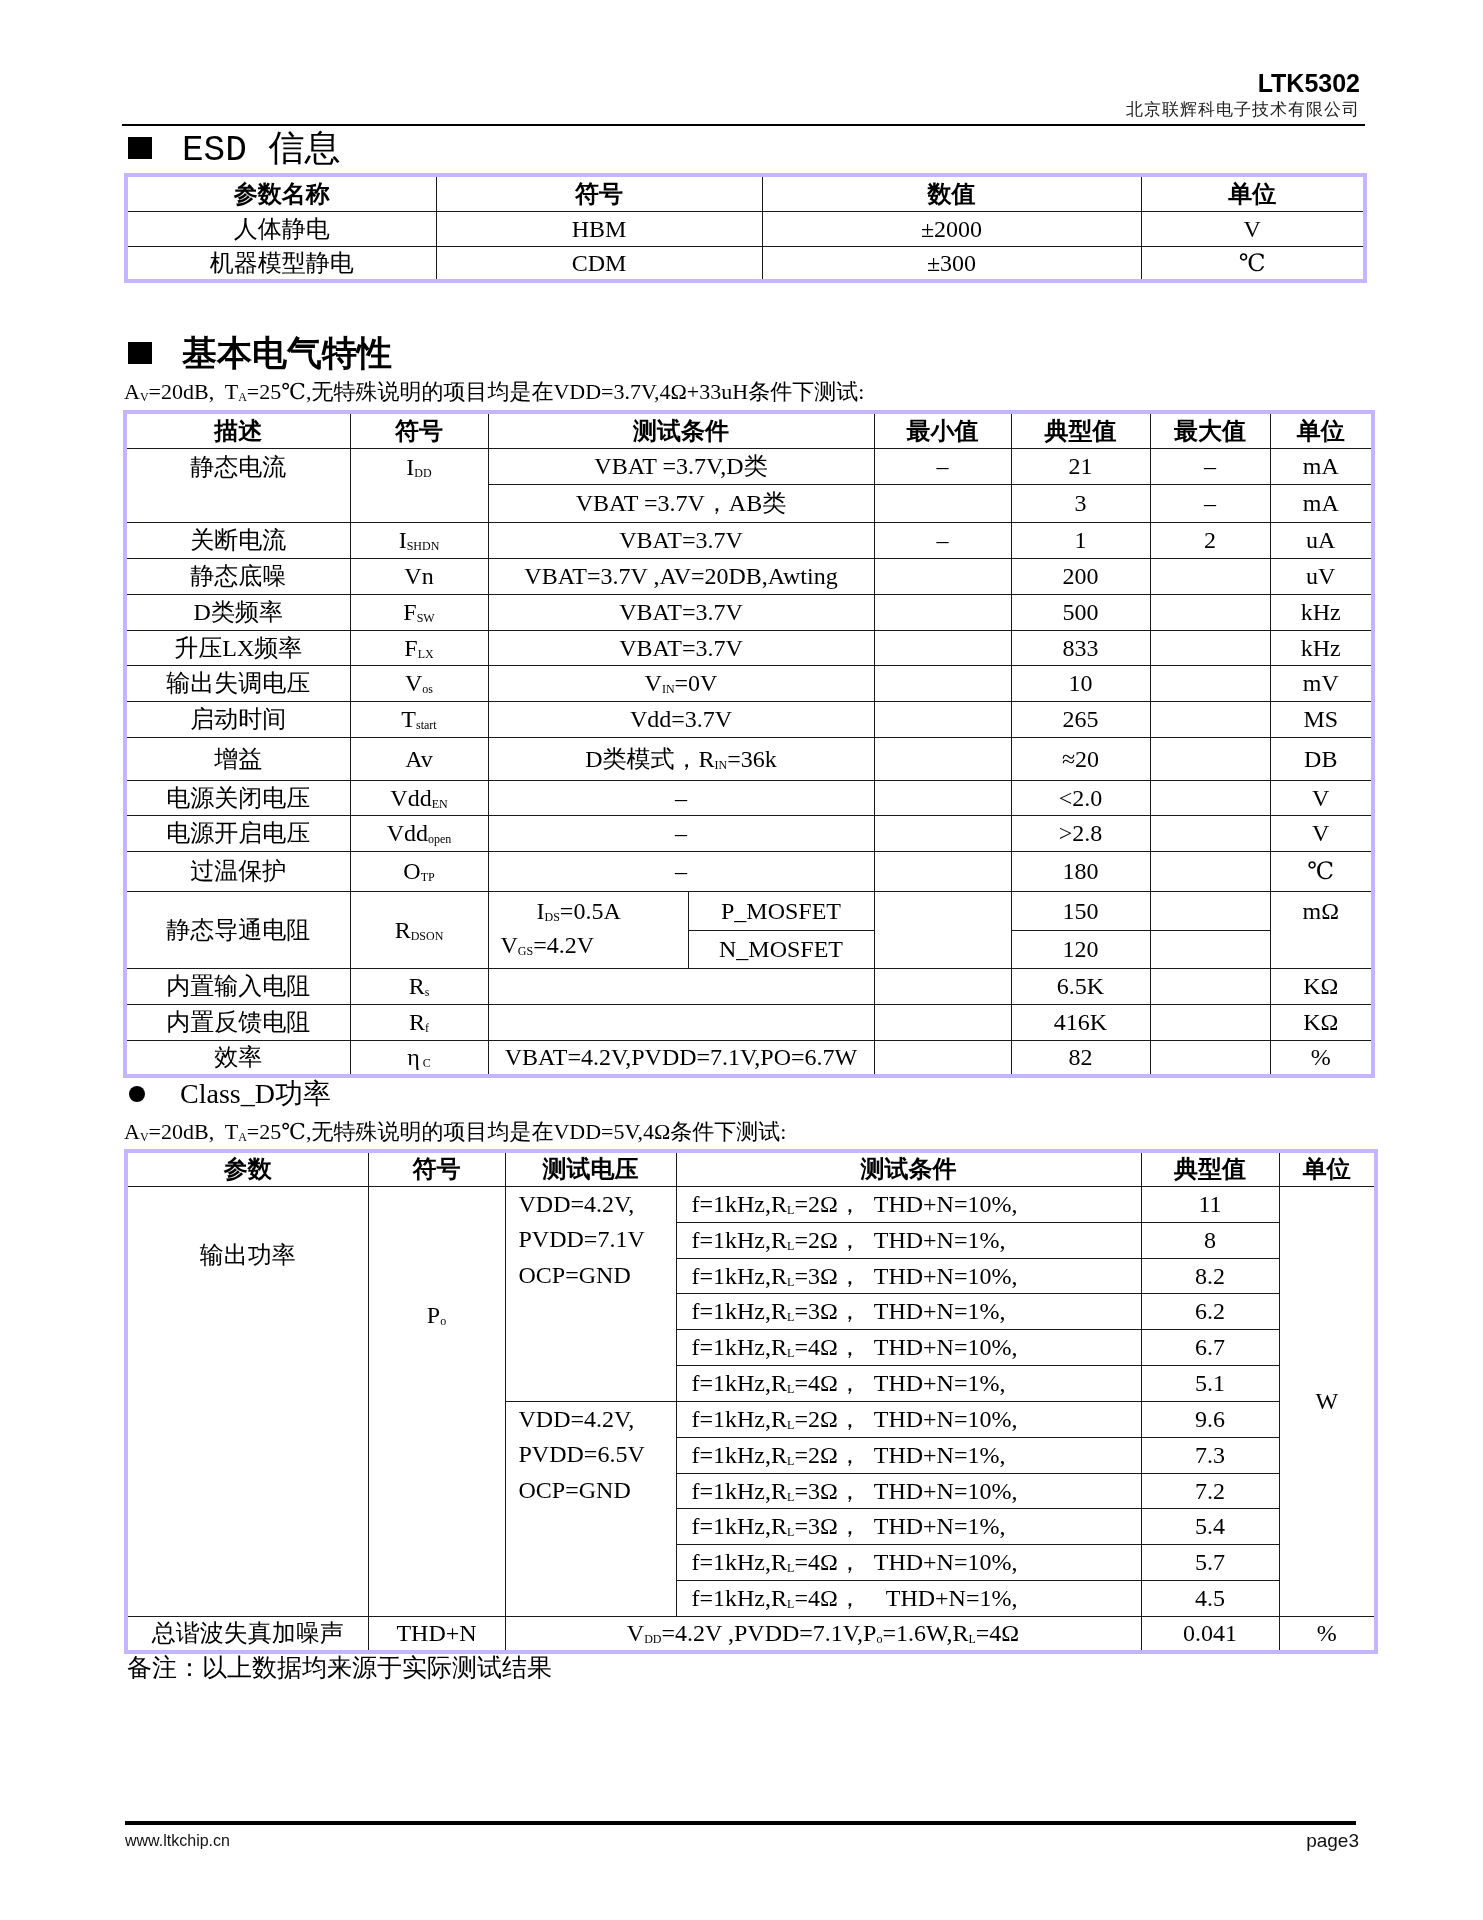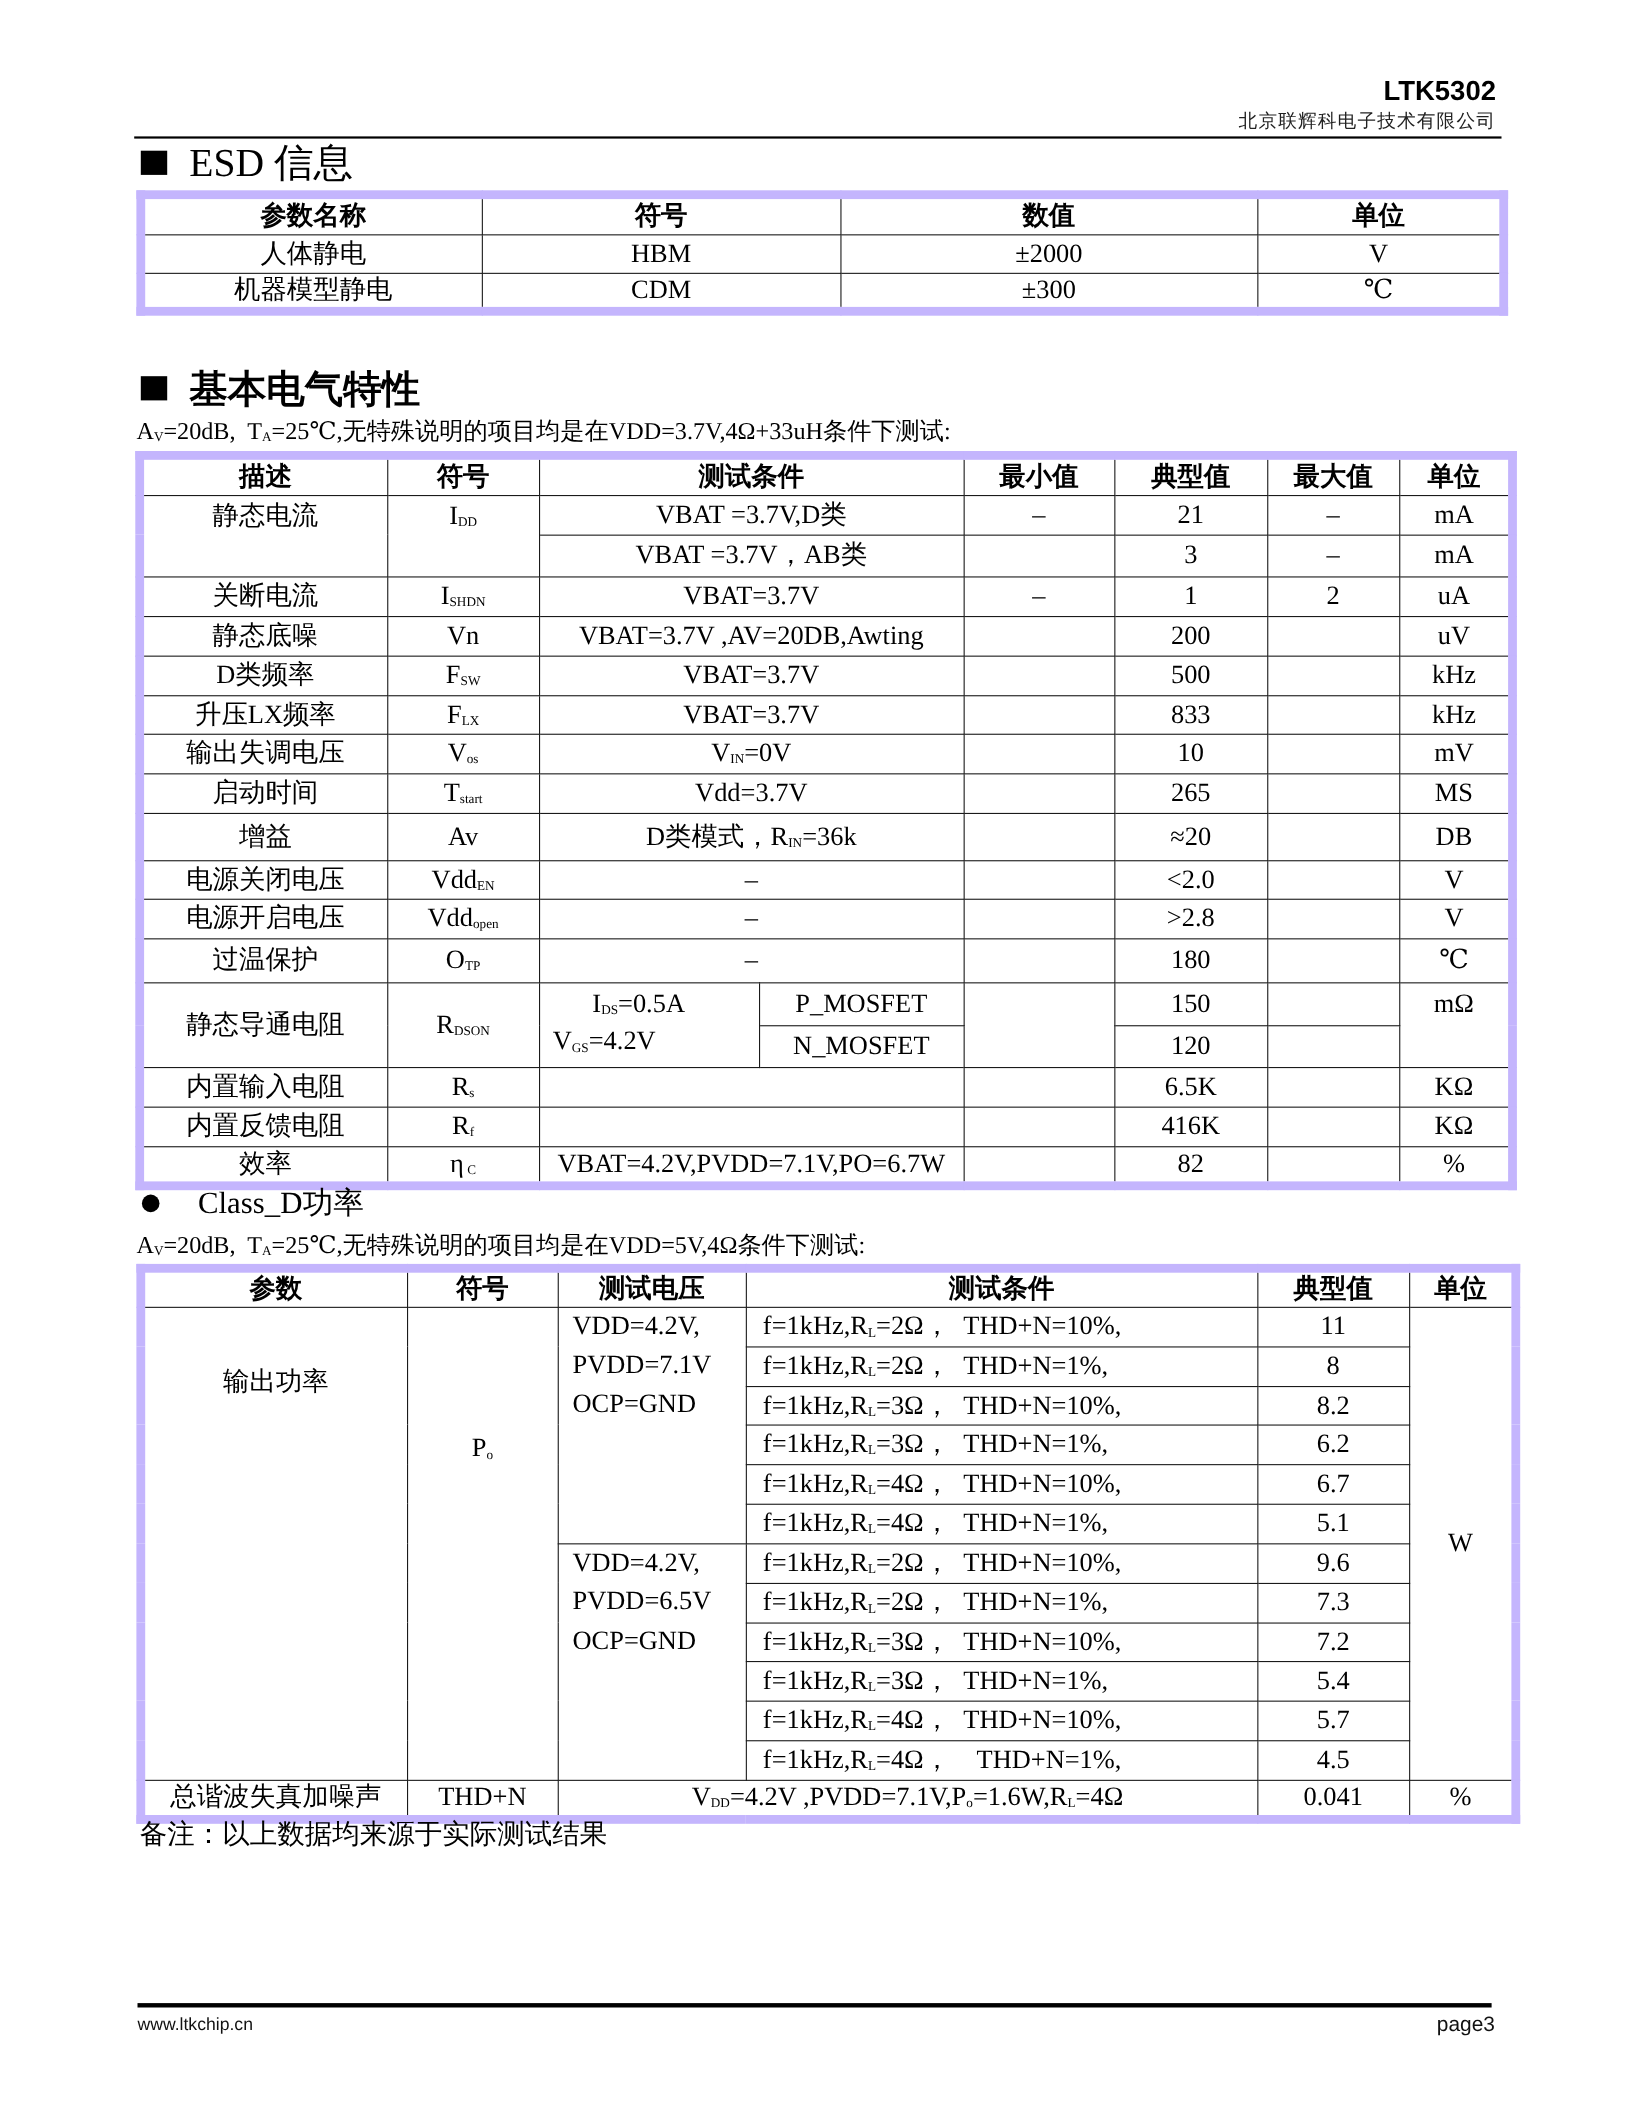--- a/index.html
+++ b/index.html
@@ -17,30 +17,30 @@
   .hdr-company {
     right: 123px; top: 100px; font-size: 17px; line-height: 20px; letter-spacing: 1px;
     color: #222; white-space: nowrap;
   }
   .rule-top { left: 122px; top: 124px; width: 1243px; height: 2px; background: #000; }
   .sec-heading { display: flex; align-items: center; white-space: nowrap; height: 40px; }
   .sq { width: 24px; height: 22px; background: #000; flex: none; }
   .dot { width: 16px; height: 16px; border-radius: 50%; background: #000; flex: none; }
   .h-esd { left: 128px; top: 128px; font-size: 36px; }
   .h-elec { left: 128px; top: 333px; font-size: 35px; font-weight: bold; }
-  .h-esd .txt, .h-elec .txt { margin-left: 20px; }
+  .h-esd .txt, .h-elec .txt { margin-left: 30px; font-family: Liberation Mono, monospace; }
   .h-classd { left: 129px; top: 1076px; font-size: 28px; height: 36px; }
   .h-classd .txt { margin-left: 35px; }
   .cond-line { left: 124px; font-size: 22px; line-height: 26px; white-space: pre; }
   .sub { font-size: 12px; vertical-align: -2px; line-height: 0; }
   .pre { white-space: pre; }
 
   table.grid {
     position: absolute; border-collapse: collapse; table-layout: fixed;
-    border: 8px solid #c4b5fd;
+    border: 4px solid #c4b5fd;
   }
   .grid td, .grid th {
     border: 1.5px solid #1a1a1a; padding: 0; text-align: center; vertical-align: middle;
     font-size: 24px; line-height: 28px; font-weight: normal; white-space: nowrap; overflow: hidden;
   }
   .grid th { font-weight: bold; }
   .grid td.top { vertical-align: top; }
   .grid td.left { text-align: left; }
   .grid td.small { font-size: 24px; }
   .lh36 { line-height: 36px !important; }

